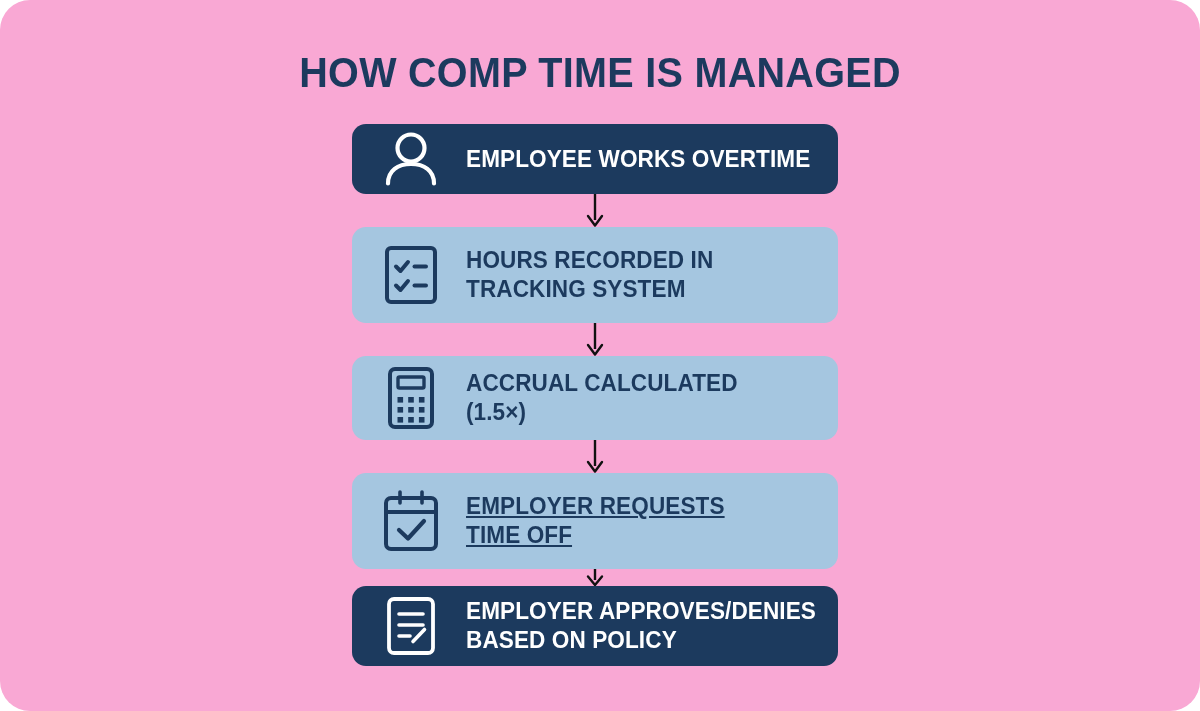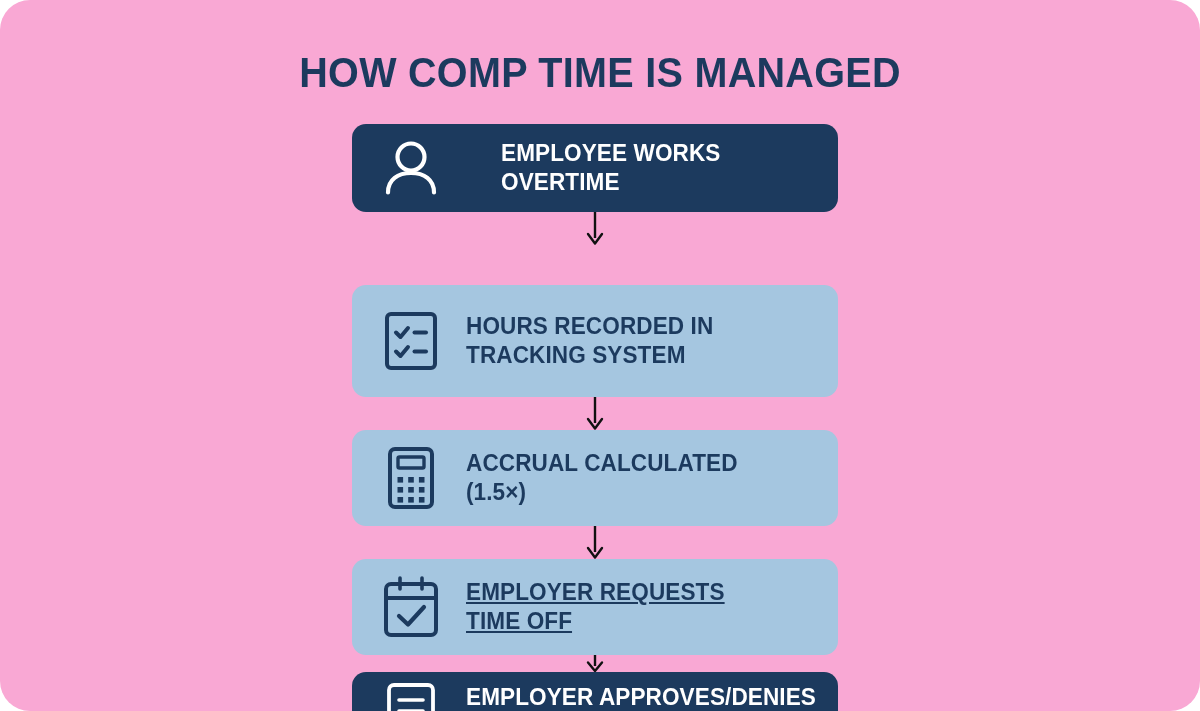--- a/index.html
+++ b/index.html
@@ -70,23 +70,23 @@
     font-family: "Liberation Sans", sans-serif;
     font-weight: 700;
     font-size: 23.5px;
     line-height: 1.22;
     letter-spacing: 0.1px;
     transform: scaleX(0.96);
     transform-origin: left center;
     white-space: pre-line;
   }
 
-  .s1 { height: 88px; gap: 35px; }
-  .s2 { height: 112px; margin-top: 40px; }
-  .s3 { height: 96px; }
+  .s1 { height: 70px; }
+  .s2 { height: 96px; }
+  .s3 { height: 84px; }
   .s4 { height: 96px; text-decoration: underline; }
   .s5 { height: 80px; }
 
   .connector {
     position: relative;
     height: 33px;
     display: flex;
     justify-content: center;
     align-items: stretch;
   }

